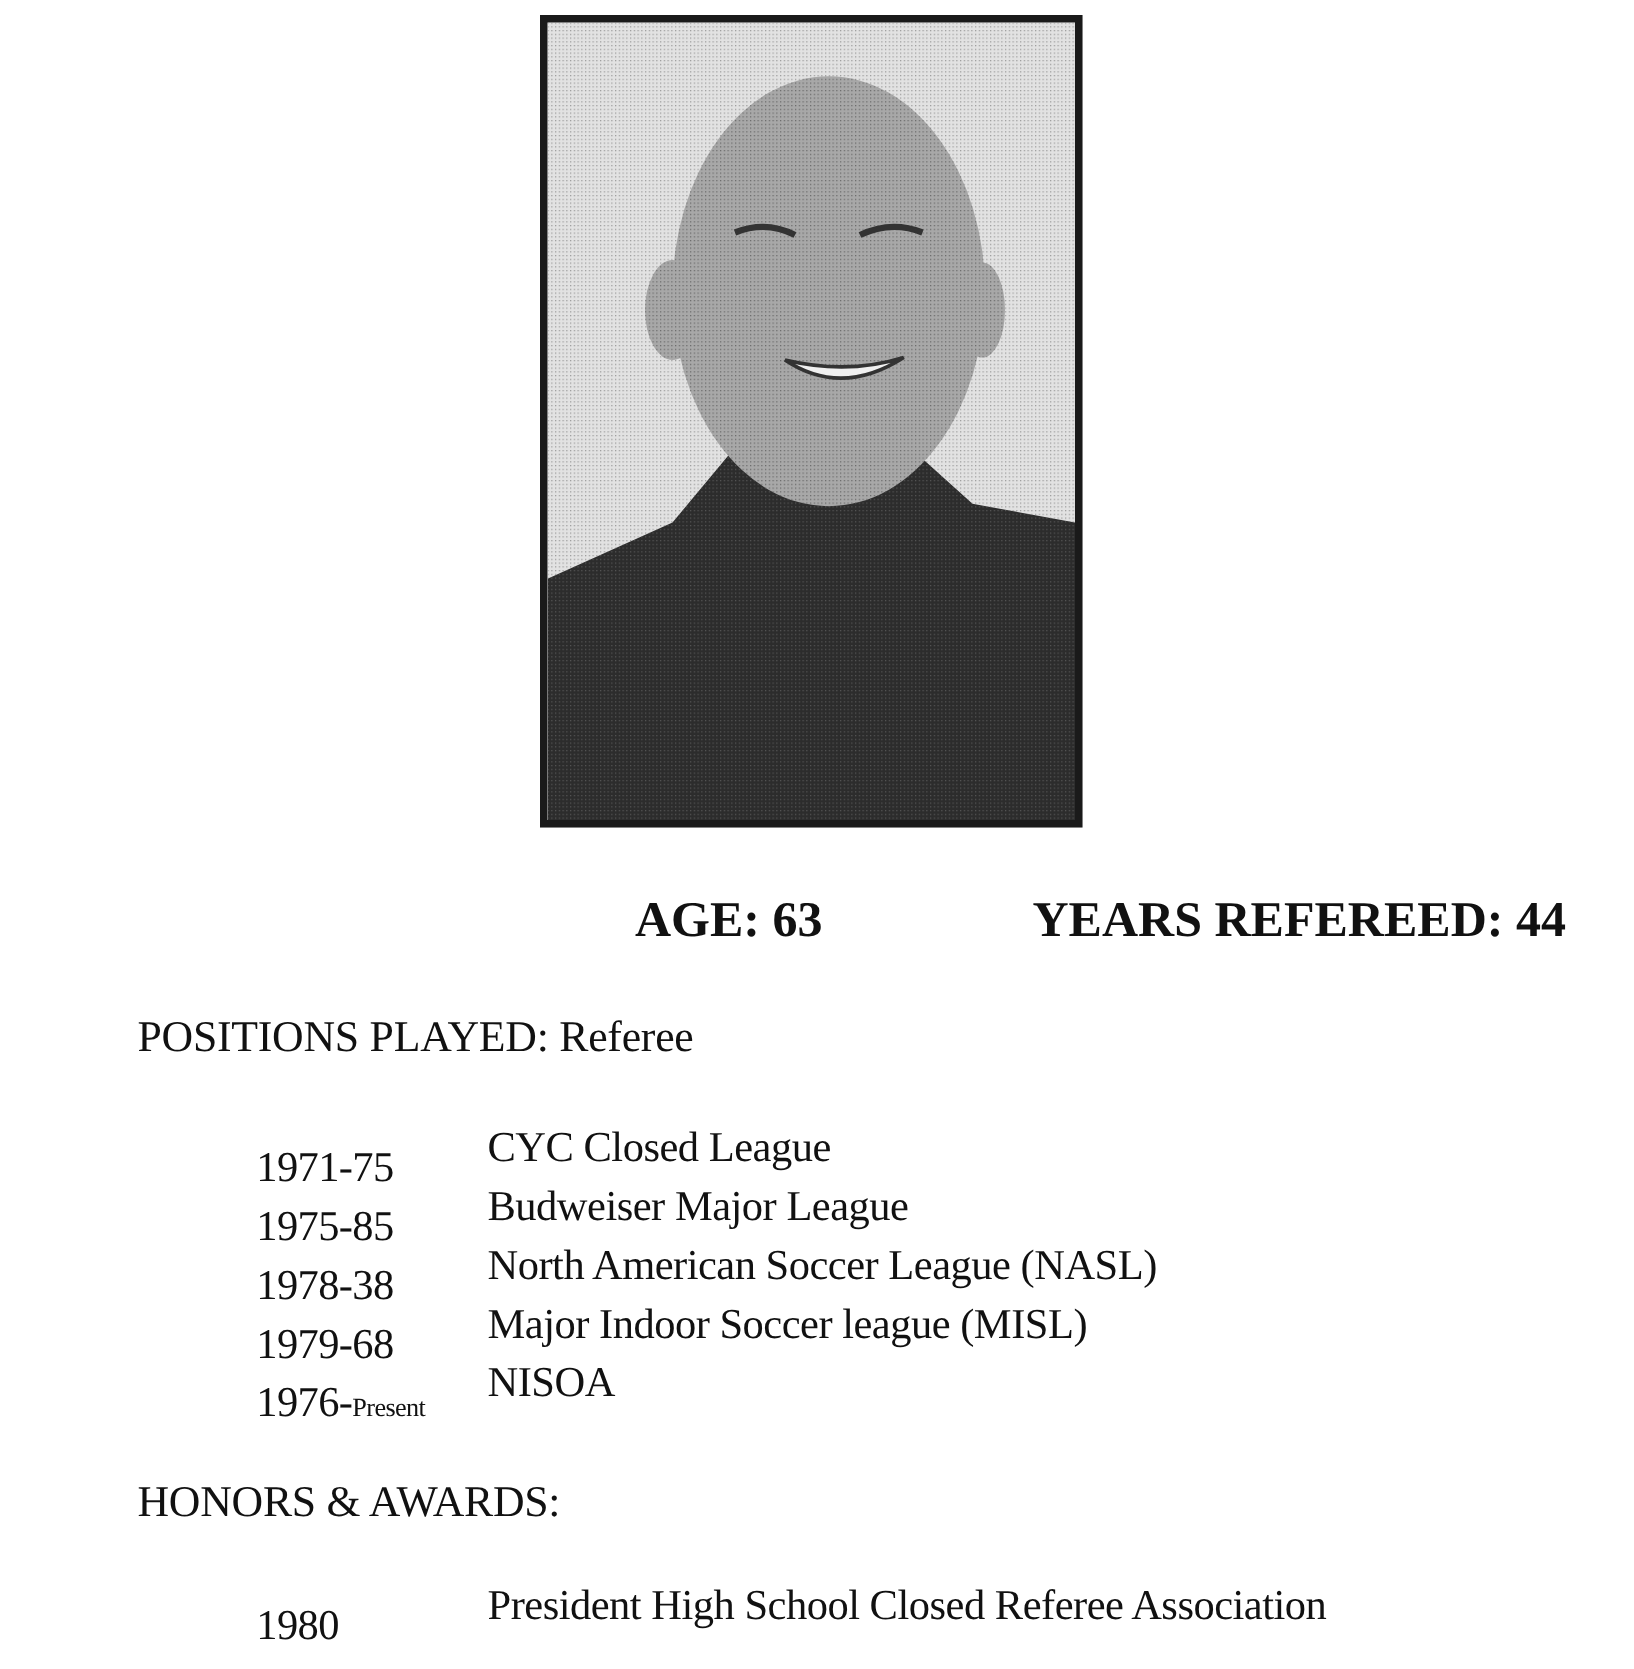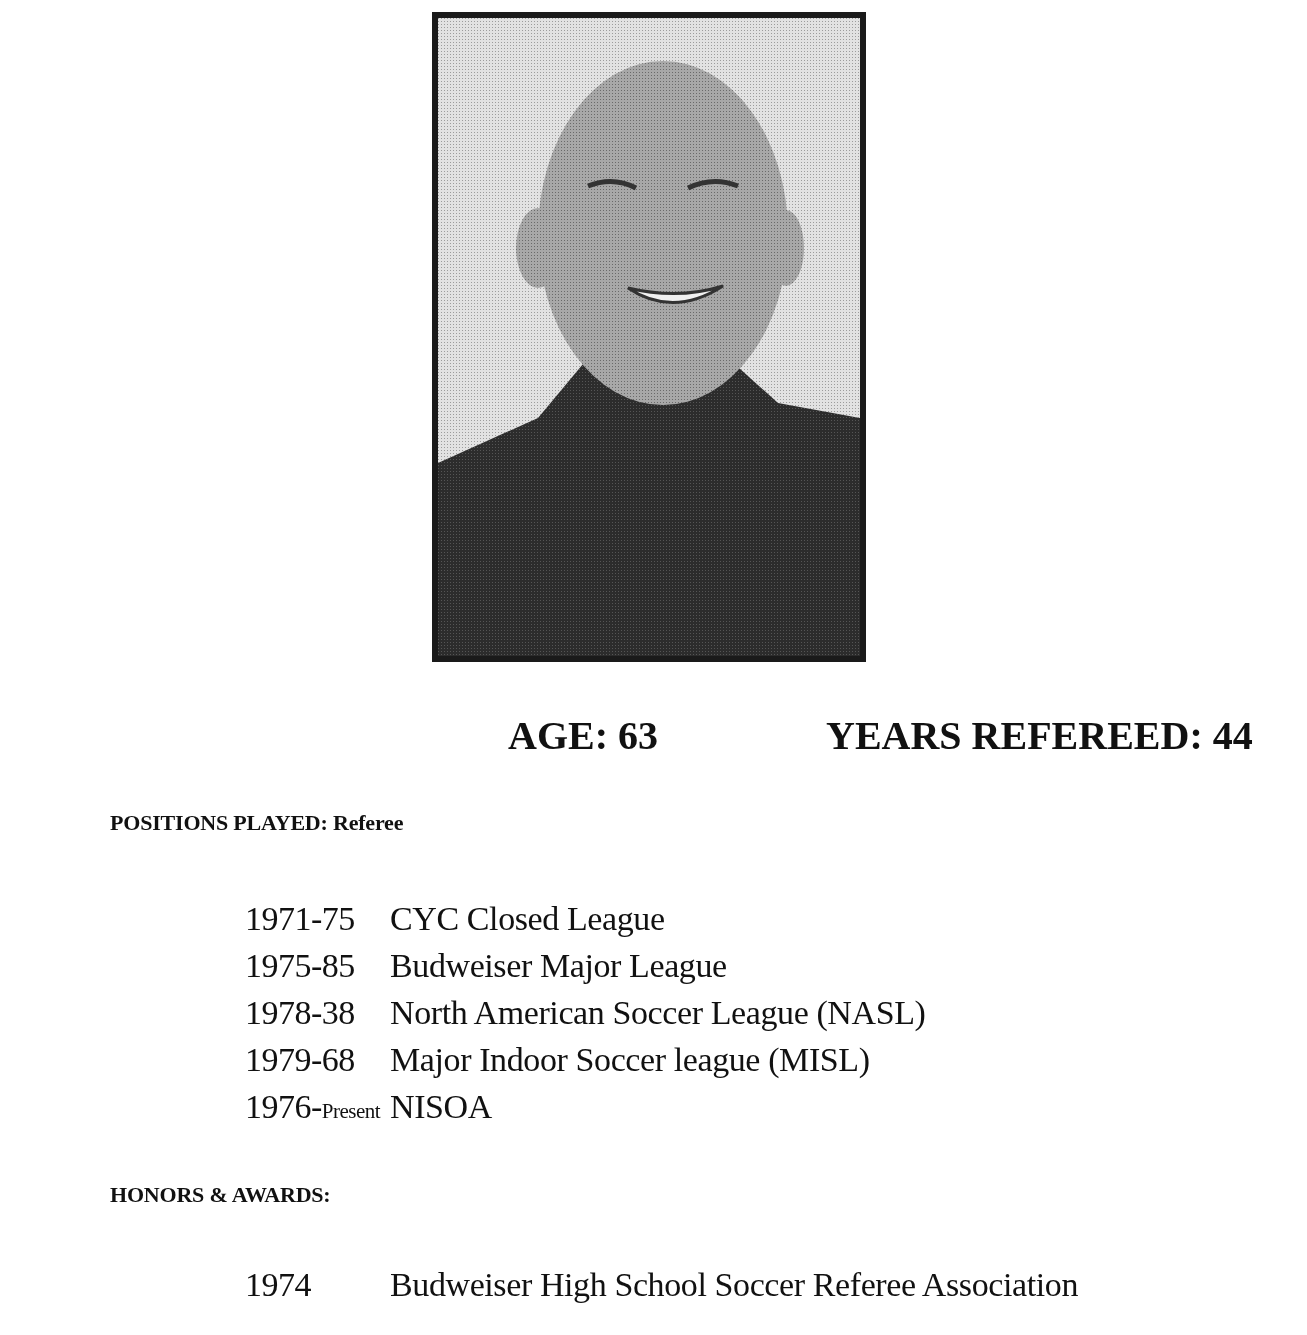--- a/index.html
+++ b/index.html
@@ -14,29 +14,29 @@
   .photo-frame svg { display: block; width: 100%; height: 100%; }
   .header-row {
     position: absolute; top: 712px; left: 0; width: 1307px; height: 50px;
     font-weight: bold; font-size: 40px;
   }
   .name { position: absolute; left: 16px; top: 0; }
   .name .underlined { text-decoration: underline; text-decoration-thickness: 3px; text-underline-offset: 5px; }
   .age { position: absolute; left: 508px; top: 0; }
   .years { position: absolute; left: 826px; top: 0; }
   .section-title {
-    position: absolute; left: 110px; font-weight: bold; font-size: 22px; letter-spacing: -0.2px;
+    position: absolute; left: 110px; font-weight: normal; font-size: 35px; letter-spacing: -0.2px;
   }
   .positions-title { top: 810px; }
   .honors-title { top: 1182px; text-align: right; }
   .entries { position: absolute; left: 205px; font-size: 34px; }
   .positions-list { top: 900px; }
   .honors-list { top: 1266px; }
   .entry { position: relative; height: 47px; white-space: nowrap; }
-  .entry .yr { position: absolute; left: 0; top: 0; letter-spacing: -0.5px; margin-left: 40px; }
+  .entry .yr { position: absolute; left: 0; top: 16px; letter-spacing: -0.5px; }
   .entry .yr small { font-size: 21px; }
   .entry .org { position: absolute; left: 185px; top: 0; letter-spacing: -0.4px; }
 </style>
 </head>
 <body>
 
 <div class="photo-frame">
   <svg viewBox="0 0 422 638" preserveAspectRatio="none">
     <defs>
       <pattern id="dots" width="3" height="3" patternUnits="userSpaceOnUse">
@@ -95,16 +95,16 @@
   <div class="entry">
     <span class="yr"><span>1976-</span><small>Present</small></span>
     <span class="org">NISOA</span>
   </div>
 </div>
 
 <div class="section-title honors-title">HONORS &amp; AWARDS:</div>
 
 <div class="entries honors-list">
   <div class="entry">
-    <span class="yr">1974</span>
-    <span class="org">Budweiser High School Soccer Referee Association</span>
+    <span class="yr">1980</span>
+    <span class="org">President High School Closed Referee Association</span>
   </div>
 </div>
 
 </body></html>

